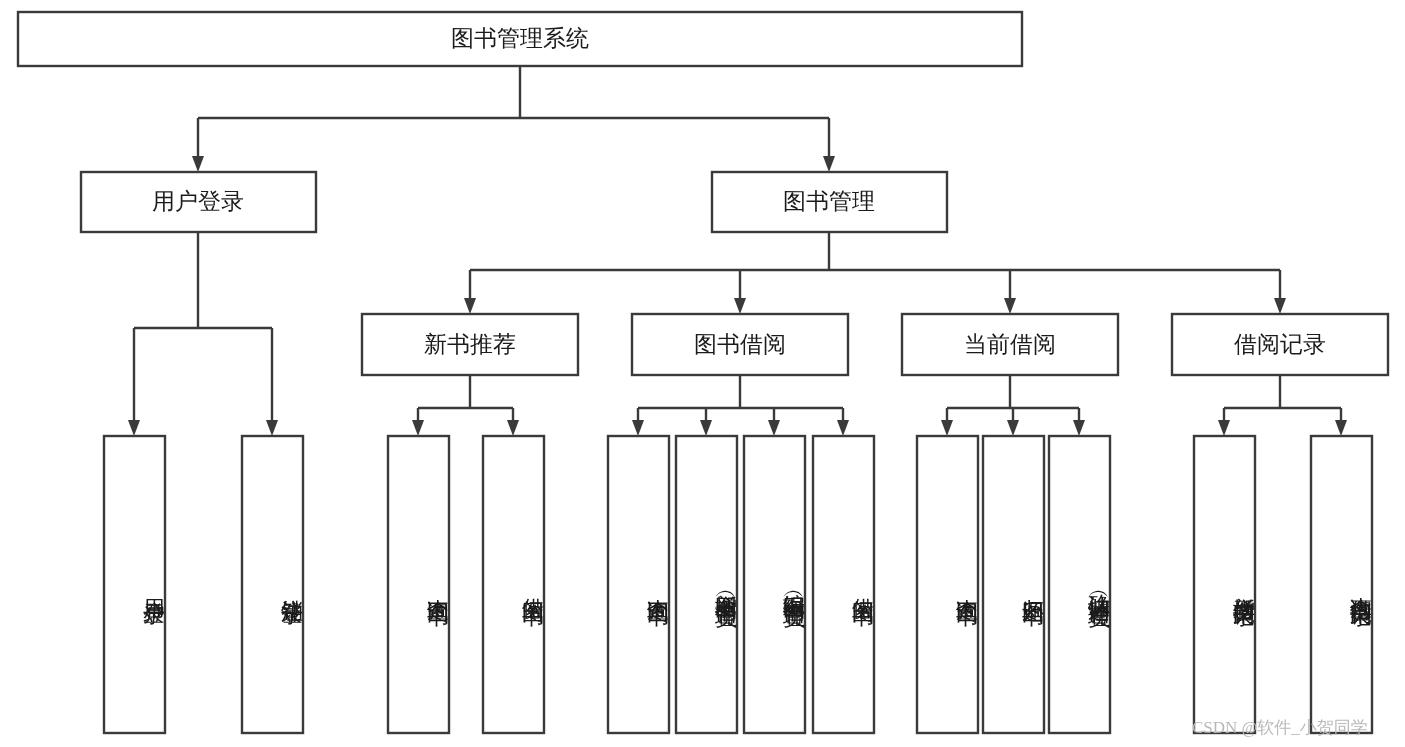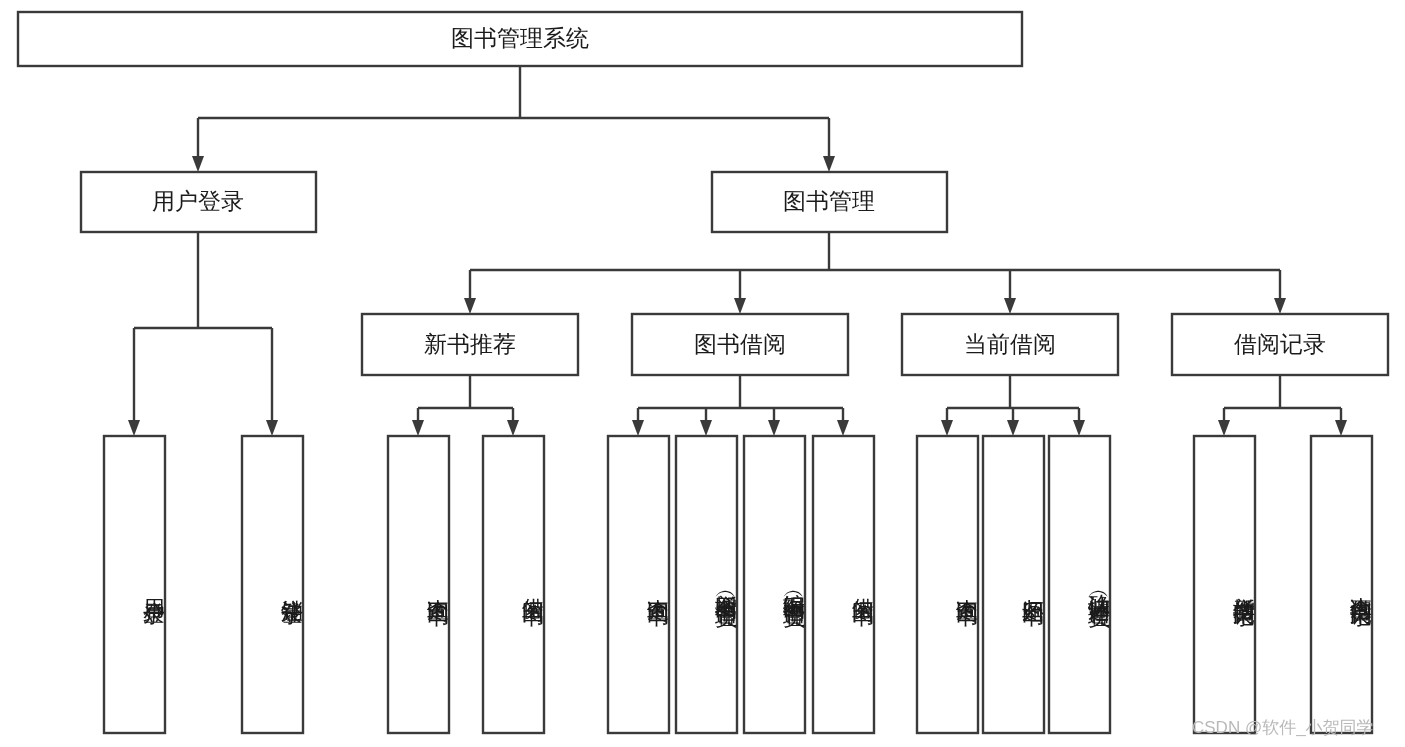--- a/index.html
+++ b/index.html
@@ -55,21 +55,21 @@
     writing-mode: vertical-rl;
     text-orientation: upright;
     letter-spacing: 2px;
     line-height: 1;
     white-space: nowrap;
     text-align: center;
     pointer-events: none;
   }
   .watermark {
     position: absolute;
-    font-family: Liberation Sans, sans-serif;
+    font-family: Liberation Serif, serif;
     font-size: 17px;
     color: #b9b9b9;
     white-space: nowrap;
     left: 1192px;
     top: 716px;
   }
 </style>
 </head>
 <body>
 

